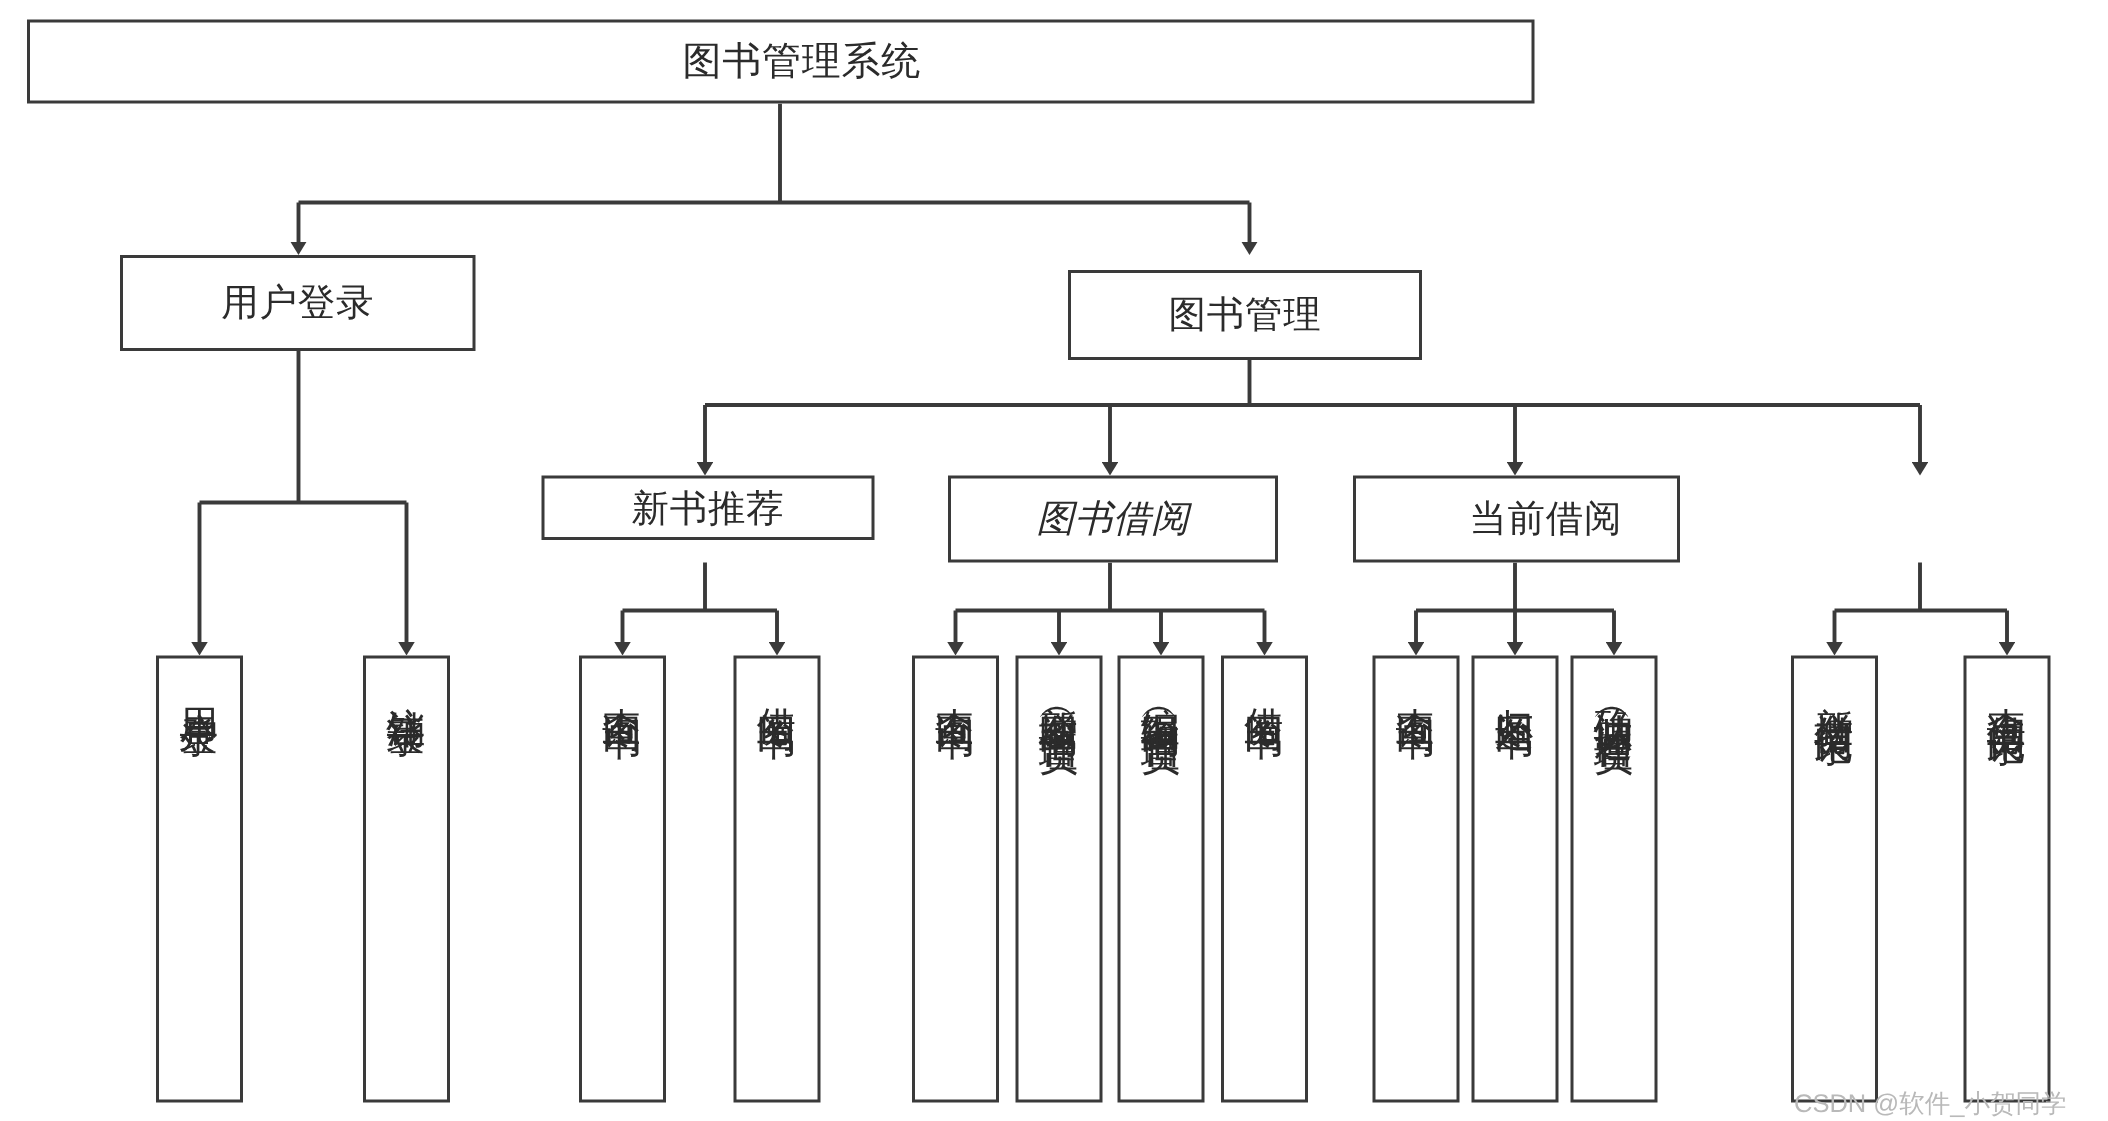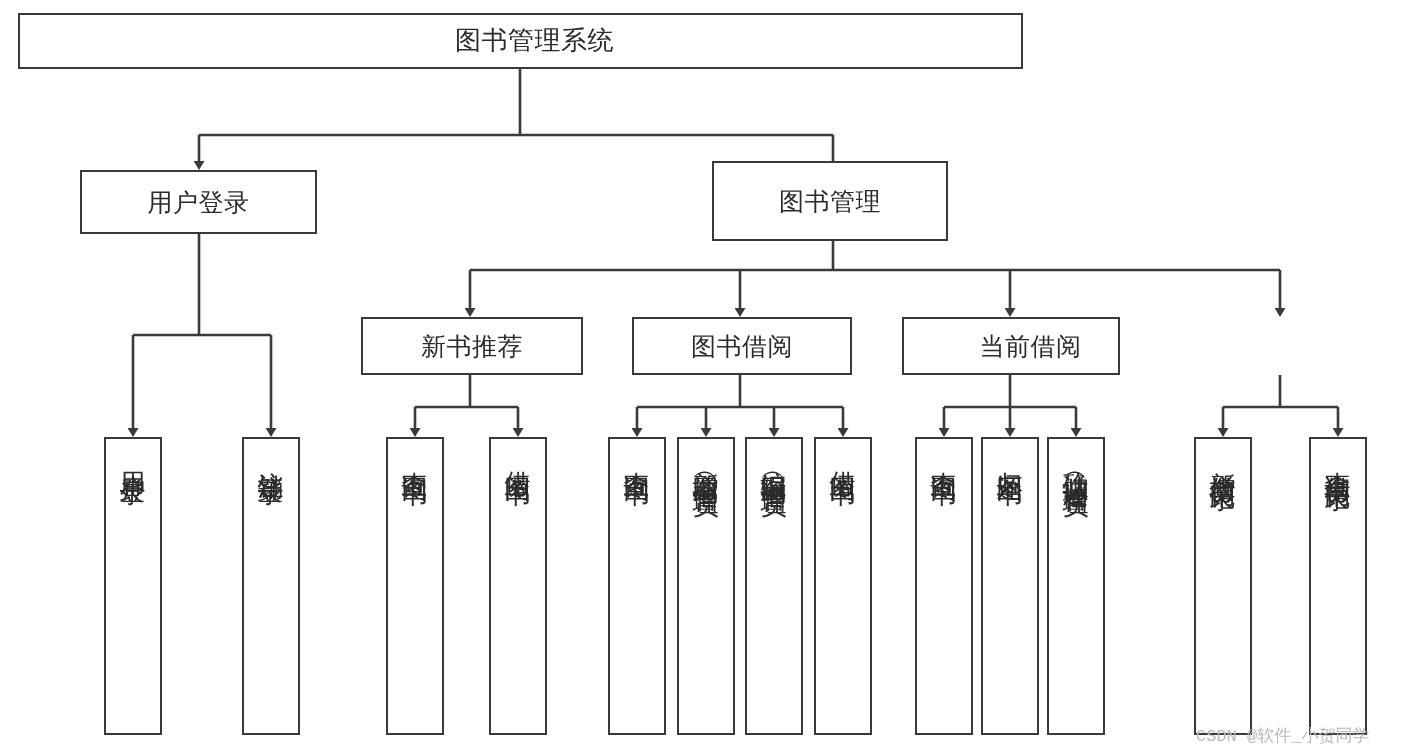--- a/index.html
+++ b/index.html
@@ -60,21 +60,21 @@
   }
   .node.root .label { font-size: 26px; margin-left: 28px; }
   .watermark {
     position: absolute;
     left: 1196px;
     top: 724px;
     font-size: 17px;
     color: #b9b9b9;
     white-space: nowrap;
     z-index: 5;
-    font-family: Liberation Mono, monospace;
+    font-family: Liberation Sans, sans-serif;
   }
 </style>
 </head>
 <body>
 
 <div id="canvas">
 
   <svg id="edges" viewBox="0 0 1405 747" xmlns="http://www.w3.org/2000/svg">
     <defs>
       <marker id="arrow" markerWidth="9" markerHeight="11" refX="1" refY="5.5" orient="auto" markerUnits="userSpaceOnUse">
@@ -125,28 +125,28 @@
     </g>
   </svg>
 
   <div class="node horiz root" style="left:18px; top:13px; width:1005px; height:56px;">
     <span class="label">图书管理系统</span>
   </div>
 
   <div class="node horiz" style="left:80px; top:170px; width:237px; height:64px;">
     <span class="label">用户登录</span>
   </div>
-  <div class="node horiz" style="left:712px; top:161px; width:236px; height:80px;">
+  <div class="node horiz" style="left:712px; top:180px; width:236px; height:60px;">
     <span class="label">图书管理</span>
   </div>
 
-  <div class="node horiz" style="left:361px; top:317px; width:222px; height:58px;">
+  <div class="node horiz" style="left:361px; top:317px; width:222px; height:43px;">
     <span class="label">新书推荐</span>
   </div>
-  <div class="node horiz" style="left:632px; top:317px; width:220px; height:58px;">
+  <div class="node horiz" style="left:632px; top:317px; width:220px; height:58px;font-style:italic;">
     <span class="label">图书借阅</span>
   </div>
   <div class="node horiz" style="left:902px; top:317px; width:218px; height:58px;padding-left:39px;">
     <span class="label">当前借阅</span>
   </div>
 
   <div class="node vert" style="left:104px; top:437px; width:58px; height:298px;">
     <span class="label">用户登录</span>
   </div>
   <div class="node vert" style="left:242px; top:437px; width:58px; height:298px;">

